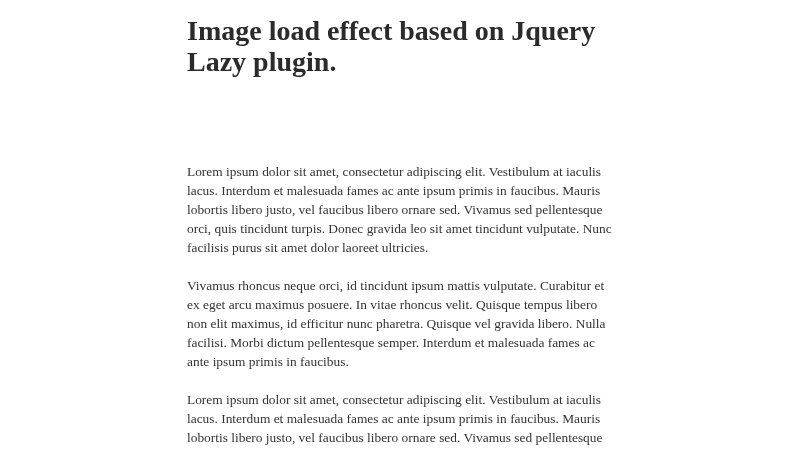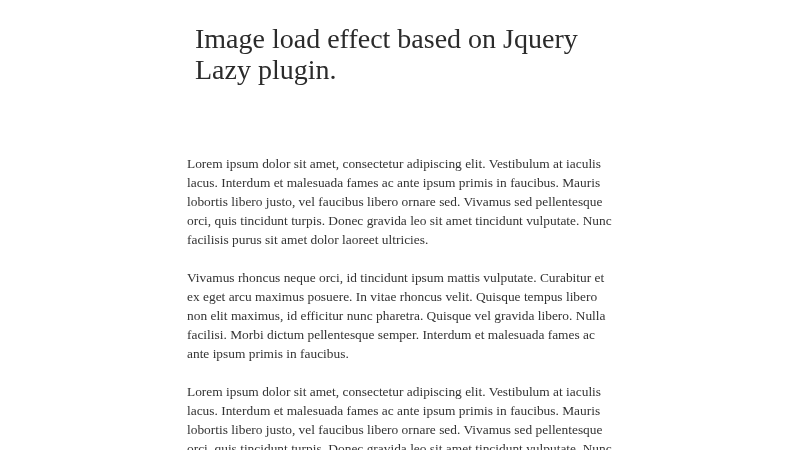--- a/index.html
+++ b/index.html
@@ -14,46 +14,46 @@
       font-family: "Liberation Serif", "DejaVu Serif", serif;
       color: #333333;
     }
     .container {
       position: absolute;
       left: 187px;
       top: 0;
       width: 430px;
     }
     .page-title {
-      margin: 8px;
+      margin: 0;
       position: absolute;
       top: 15px;
       left: 0;
       width: 430px;
       font-size: 28px;
       line-height: 31px;
-      font-weight: normal;
+      font-weight: bold;
       color: #2b2b2b;
     }
     .lazy-image {
       position: absolute;
       top: 90px;
       left: 0;
       width: 426px;
       height: 50px;
       background: #ffffff;
     }
     .content {
       position: absolute;
       top: 150px;
       left: 0;
       width: 430px;
     }
     .para {
-      margin: 4px 0 19px 0;
+      margin: 12px 0 19px 0;
       font-size: 13.4px;
       line-height: 19px;
       color: #333333;
     }
   </style>
 </head>
 <body>
 
 <div class="container">
   <h1 class="page-title">Image load effect based on Jquery Lazy plugin.</h1>

